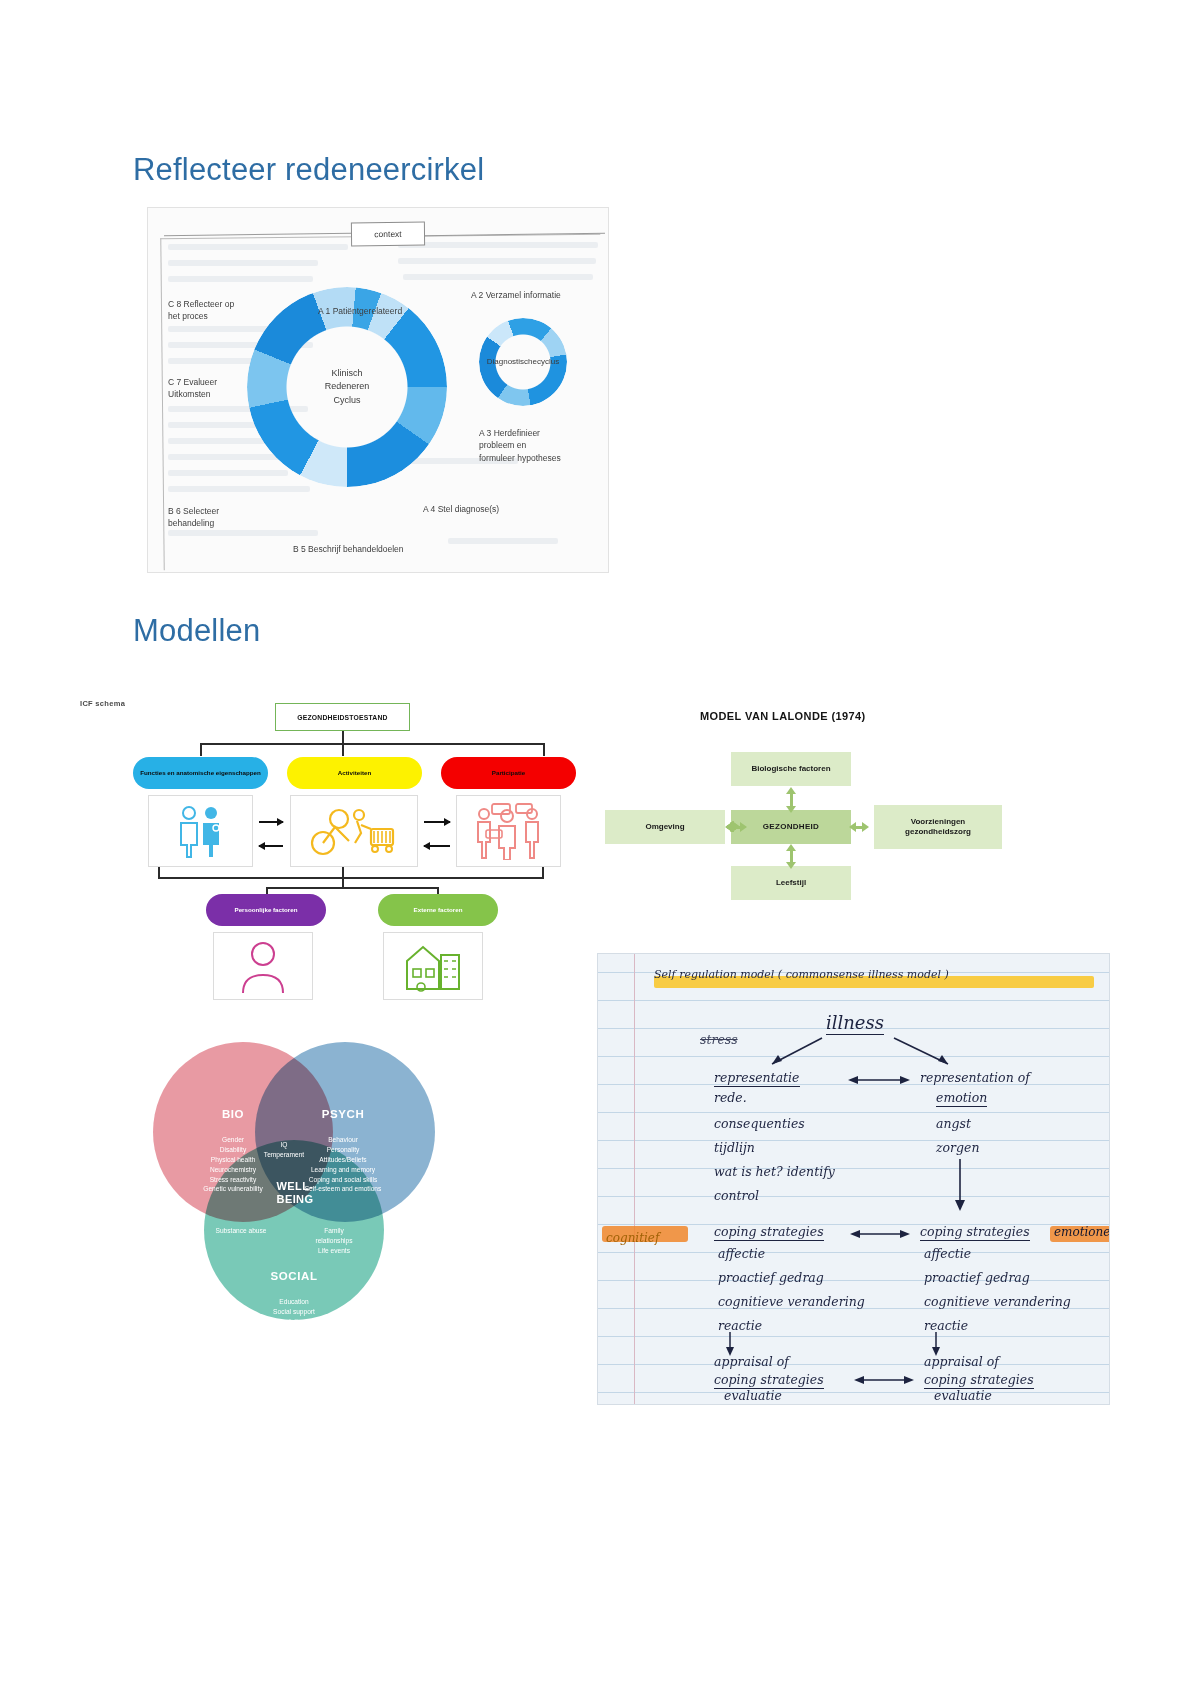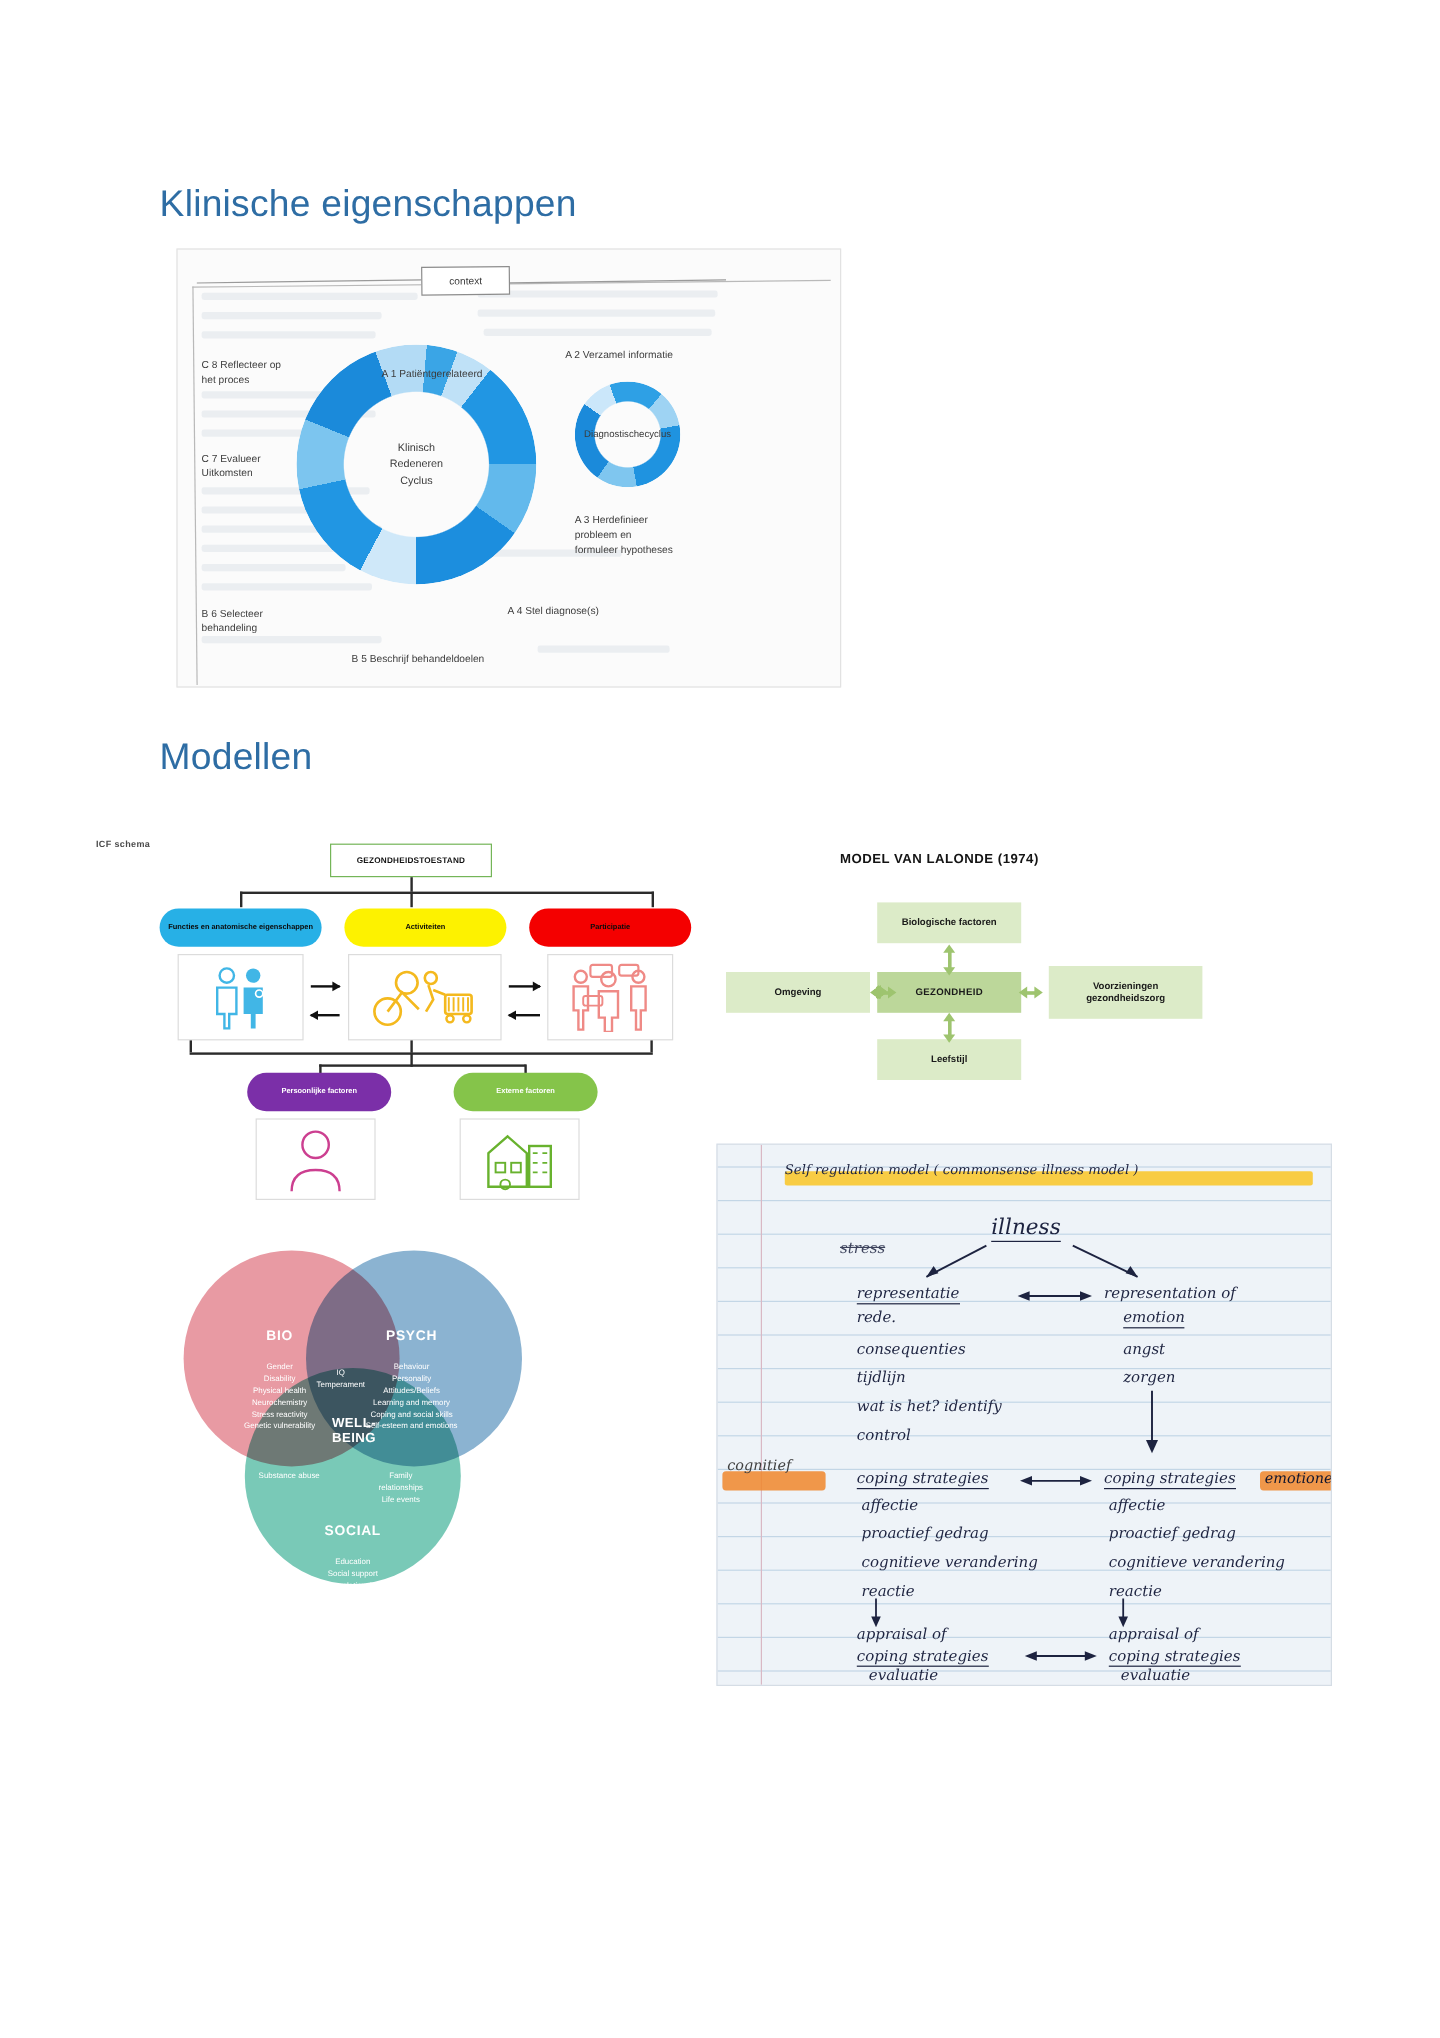--- a/index.html
+++ b/index.html
@@ -22,21 +22,21 @@
     color:#2e6da4;
     letter-spacing:0.2px;
     white-space:nowrap;
   }
   #title-klinische { left:133px; top:152px; }
   #title-modellen  { left:133px; top:613px; }
 
   
   #fig-redeneercirkel {
     position:absolute; left:147px; top:207px;
-    width:554px; height:366px;
+    width:462px; height:366px;
     background:#fbfbfb;
     border:1px solid #e2e2e2;
     overflow:hidden;
   }
   
   .ghostline {
     position:absolute; height:6px;
     background:#dfe3ea; opacity:.55; border-radius:2px;
   }
   #fig-redeneercirkel .framebox {
@@ -267,21 +267,21 @@
   }
   .hl-orange {
     position:absolute; background:#f0862c; opacity:.85; border-radius:3px;
   }
   .hw-arrow { position:absolute; }
   .hw-arrow svg { display:block; overflow:visible; }
 </style>
 </head>
 <body>
 
-<div class="h1" id="title-klinische">Klinische eigenschappen</div>
+<div class="h1" id="title-klinische">Reflecteer redeneercirkel</div>
 
 <div class="h1" id="title-modellen">Modellen</div>
 
 <div id="fig-redeneercirkel">
 
   <div class="ghostline" style="left:20px; top:36px; width:180px;"></div>
   <div class="ghostline" style="left:250px; top:34px; width:200px;"></div>
   <div class="ghostline" style="left:20px; top:52px; width:150px;"></div>
   <div class="ghostline" style="left:250px; top:50px; width:198px;"></div>
   <div class="ghostline" style="left:20px; top:68px; width:145px;"></div>
@@ -561,21 +561,21 @@
   <div class="hw" style="left:338px; top:186px;">zorgen</div>
 
   <div class="hw-arrow" style="left:356px; top:205px;">
     <svg width="12" height="54">
         <path d="M6 0 V44" stroke="#1d2340" stroke-width="1.6"></path>
         <path d="M6 52 l-5 -11 h10 z" fill="#1d2340"></path>
       </svg>
   </div>
 
   <div class="hl-orange" style="left:4px; top:272px; width:86px; height:16px;"></div>
-  <div class="hw" style="left:8px; top:260px; font-size:12px; color:#404040;">cognitief</div>
+  <div class="hw" style="left:8px; top:277px; font-size:12px; color:#a16207;">cognitief</div>
 
   <div class="hl-orange" style="left:452px; top:272px; width:78px; height:16px;"></div>
   <div class="hw" style="left:456px; top:271px; font-size:12px; color:#10152e;">emotioneel</div>
 
   <div class="hw hw-u" style="left:116px; top:270px;">coping strategies</div>
   <div class="hw hw-u" style="left:322px; top:270px;">coping strategies</div>
 
   <div class="hw-arrow" style="left:250px; top:274px;">
     <svg width="64" height="12">
         <path d="M8 6 H56" stroke="#1d2340" stroke-width="1.5"></path>

